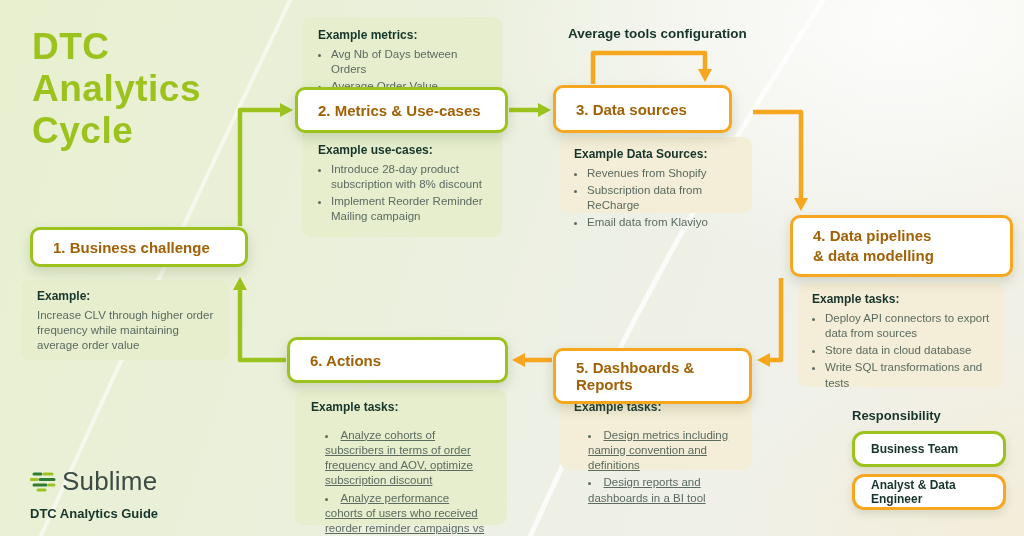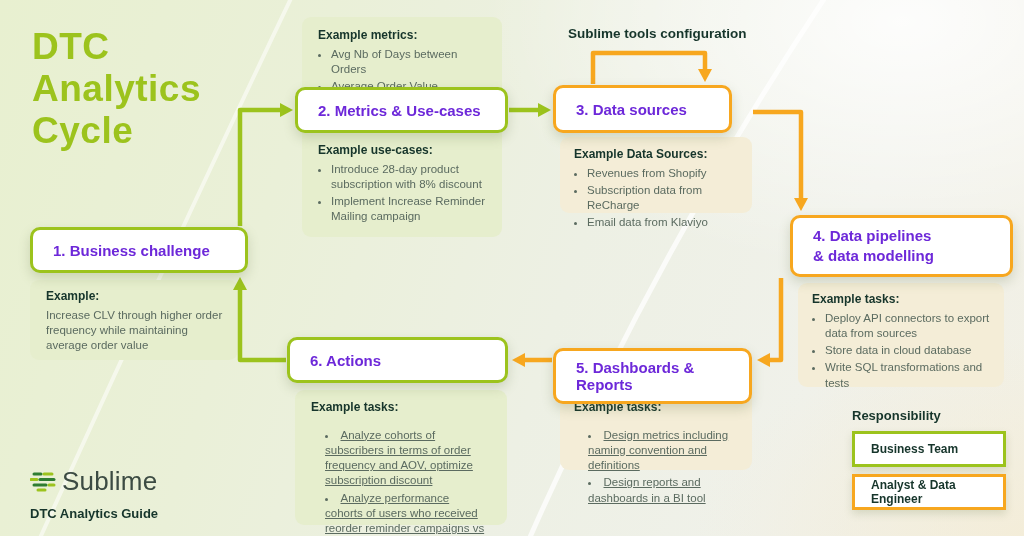--- a/index.html
+++ b/index.html
@@ -16,40 +16,40 @@
   .panel.pgreen{background:#e6eecd;}
   .panel.pcream{background:#f4edd7;}
   .note{font-size:11.5px;line-height:1.32;color:#5b6b60;}
   .note-h{font-weight:bold;color:#16352b;font-size:12px;margin:0 0 3px 0;}
   ul.hang{margin:0;padding-left:13px;}
   ul.inside{margin:12px;padding-left:2px;list-style-position:inside;text-decoration:underline;}
   ul li{margin:0 0 2px 0;}
   .flowbox{
     position:absolute;background:#fff;border-radius:10px;z-index:3;
     display:flex;align-items:center;box-sizing:border-box;
-    padding-left:20px;font-weight:bold;font-size:15px;color:#6d28d9;
+    padding-left:20px;font-weight:bold;font-size:15px;color:#a16207;
     box-shadow:0 5px 12px rgba(90,110,60,.22);
   }
   .bgreen{border:3px solid #9cc31d;}
   .borange{border:3px solid #f7a71f;}
   .multiline{white-space:pre-line;line-height:1.35;}
   .title{
     position:absolute;left:32px;top:26px;z-index:2;margin:0;
     font-size:37px;line-height:1.13;font-weight:800;color:#9cc31d;
     white-space:pre-line;letter-spacing:.5px;
   }
   .annotation{
     position:absolute;left:568px;top:26px;z-index:2;
     font-weight:bold;font-size:13.5px;color:#16352b;
   }
   .arrows{position:absolute;inset:0;z-index:2;pointer-events:none;}
   .legend{position:absolute;left:852px;top:408px;z-index:3;width:160px;}
   .legend-h{font-weight:bold;font-size:13px;color:#16352b;margin-bottom:8px;}
   .legend-box{
-    background:#fff;border-radius:0;height:30px;width:132px;margin-bottom:7px;
+    background:#fff;border-radius:12px;height:30px;width:132px;margin-bottom:7px;
     display:flex;align-items:center;padding-left:16px;
     font-weight:bold;font-size:12px;color:#16352b;
     box-shadow:0 4px 8px rgba(90,110,60,.18);
   }
   .footer{position:absolute;left:30px;top:466px;z-index:3;text-align:right;}
   .brandrow{display:flex;align-items:center;gap:6px;}
   .brand{font-size:26px;font-weight:500;color:#3c4b43;letter-spacing:.2px;}
   .tagline{font-weight:bold;font-size:13px;color:#16352b;margin-top:9px;}
 </style>
 </head>
@@ -71,21 +71,21 @@
       <div class="note-h">Example metrics:</div>
       <ul class="hang">
         <li>Avg Nb of Days between Orders</li>
         <li>Average Order Value</li>
       </ul>
     </div>
     <div class="note" style="position:absolute;top:126px;left:16px;right:10px">
       <div class="note-h">Example use-cases:</div>
       <ul class="hang">
         <li>Introduce 28-day product subscription with 8% discount</li>
-        <li>Implement Increase Reminder Mailing campaign</li>
+        <li>Implement Reorder Reminder Mailing campaign</li>
       </ul>
     </div>
   </div>
 
   <div class="panel pcream" style="left:560px;top:137px;width:192px;height:76;box-sizing:border-box;height:76px;padding:10px 12px 8px 14px">
     <div class="note">
       <div class="note-h">Example Data Sources:</div>
       <ul class="hang">
         <li>Revenues from Shopify</li>
         <li>Subscription data from ReCharge</li>
@@ -98,21 +98,21 @@
     <div class="note">
       <div class="note-h">Example tasks:</div>
       <ul class="hang">
         <li>Deploy API connectors to export data from sources</li>
         <li>Store data in cloud database</li>
         <li>Write SQL transformations and tests</li>
       </ul>
     </div>
   </div>
 
-  <div class="panel pgreen" style="left:30px;top:280px;width:208px;height:80px;box-sizing:border-box;padding:9px 10px 8px 16px">
+  <div class="panel pgreen" style="left:21px;top:280px;width:208px;height:80px;box-sizing:border-box;padding:9px 10px 8px 16px">
     <div class="note">
       <div class="note-h">Example:</div>
       <div>Increase CLV through higher order frequency while maintaining average order value</div>
     </div>
   </div>
 
   <div class="panel pgreen" style="left:295px;top:390px;width:212px;height:135px;box-sizing:border-box;padding:10px 10px 8px 16px">
     <div class="note">
       <div class="note-h">Example tasks:</div>
       <ul class="inside">
@@ -149,23 +149,23 @@
     <polyline points="781,278 781,360 769,360" fill="none" stroke="#f7a71f" stroke-width="4.5" stroke-linejoin="round"></polyline>
     <polygon points="770,353 757,360 770,367" fill="#f7a71f"></polygon>
 
     <line x1="552" y1="360" x2="524" y2="360" stroke="#f7a71f" stroke-width="4.5"></line>
     <polygon points="525,353 512,360 525,367" fill="#f7a71f"></polygon>
 
     <polyline points="286,360 240,360 240,289" fill="none" stroke="#9cc31d" stroke-width="4.5" stroke-linejoin="round"></polyline>
     <polygon points="233,290 240,277 247,290" fill="#9cc31d"></polygon>
   </svg>
 
-  <div class="annotation">Sublime tools configuration</div>
-
-  <div class="flowbox bgreen" style="left:30px;top:227px;width:218px;height:46px">
+  <div class="annotation">Average tools configuration</div>
+
+  <div class="flowbox bgreen" style="left:30px;top:227px;width:218px;height:40px">
     <span>1. Business challenge</span>
   </div>
   <div class="flowbox bgreen" style="left:295px;top:87px;width:213px;height:46px">
     <span>2. Metrics &amp; Use-cases</span>
   </div>
   <div class="flowbox borange" style="left:553px;top:85px;width:179px;height:48px">
     <span>3. Data sources</span>
   </div>
   <div class="flowbox borange" style="left:790px;top:215px;width:223px;height:62px">
     <span class="multiline">4. Data pipelines

